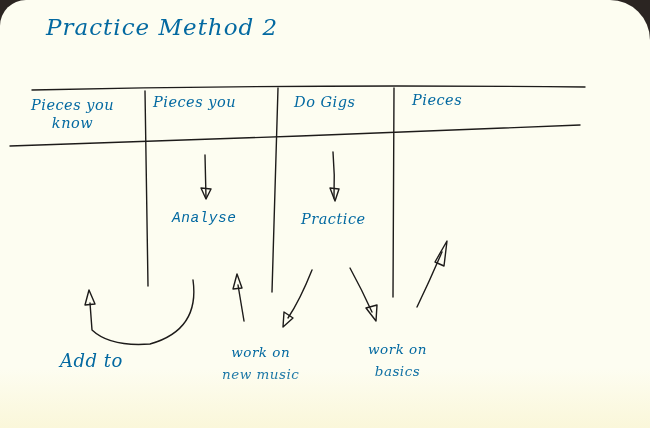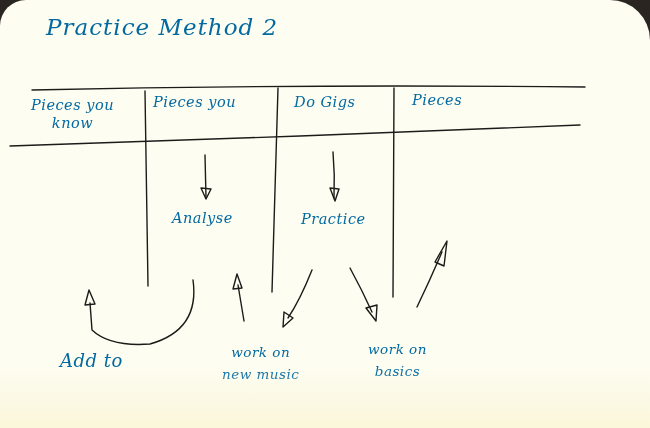--- a/index.html
+++ b/index.html
@@ -27,21 +27,21 @@
       font-family: "DejaVu Serif", serif; font-style: italic;
       letter-spacing: 0.5px;
     }
     .title { left: 46px; top: 14px; font-size: 23px; letter-spacing: 1px; }
     .head { font-size: 14.5px; line-height: 18px; text-align: center; }
     .h1 { left: 20px; top: 96px; width: 105px; }
     .h2 { left: 153px; top: 93px; width: 110px; text-align: left; }
     .h3 { left: 294px; top: 93px; text-align: left; }
     .h4 { left: 412px; top: 91px; text-align: left; }
     .node { font-size: 14.5px; }
-    .analyse { left: 172px; top: 210px; }
+    .analyse { left: 172px; top: 210px; font-family: Liberation Mono, monospace; }
     .reflect { left: 301px; top: 211px; }
     .addto { left: 60px; top: 350px; font-size: 18px; }
     .wonm { left: 222px; top: 341px; font-size: 13.5px; line-height: 22px; text-align: center; }
     .wob { left: 368px; top: 338px; font-size: 13.5px; line-height: 22px; text-align: center; }
   </style>
 </head>
 <body>
 
 <div class="page">
 

